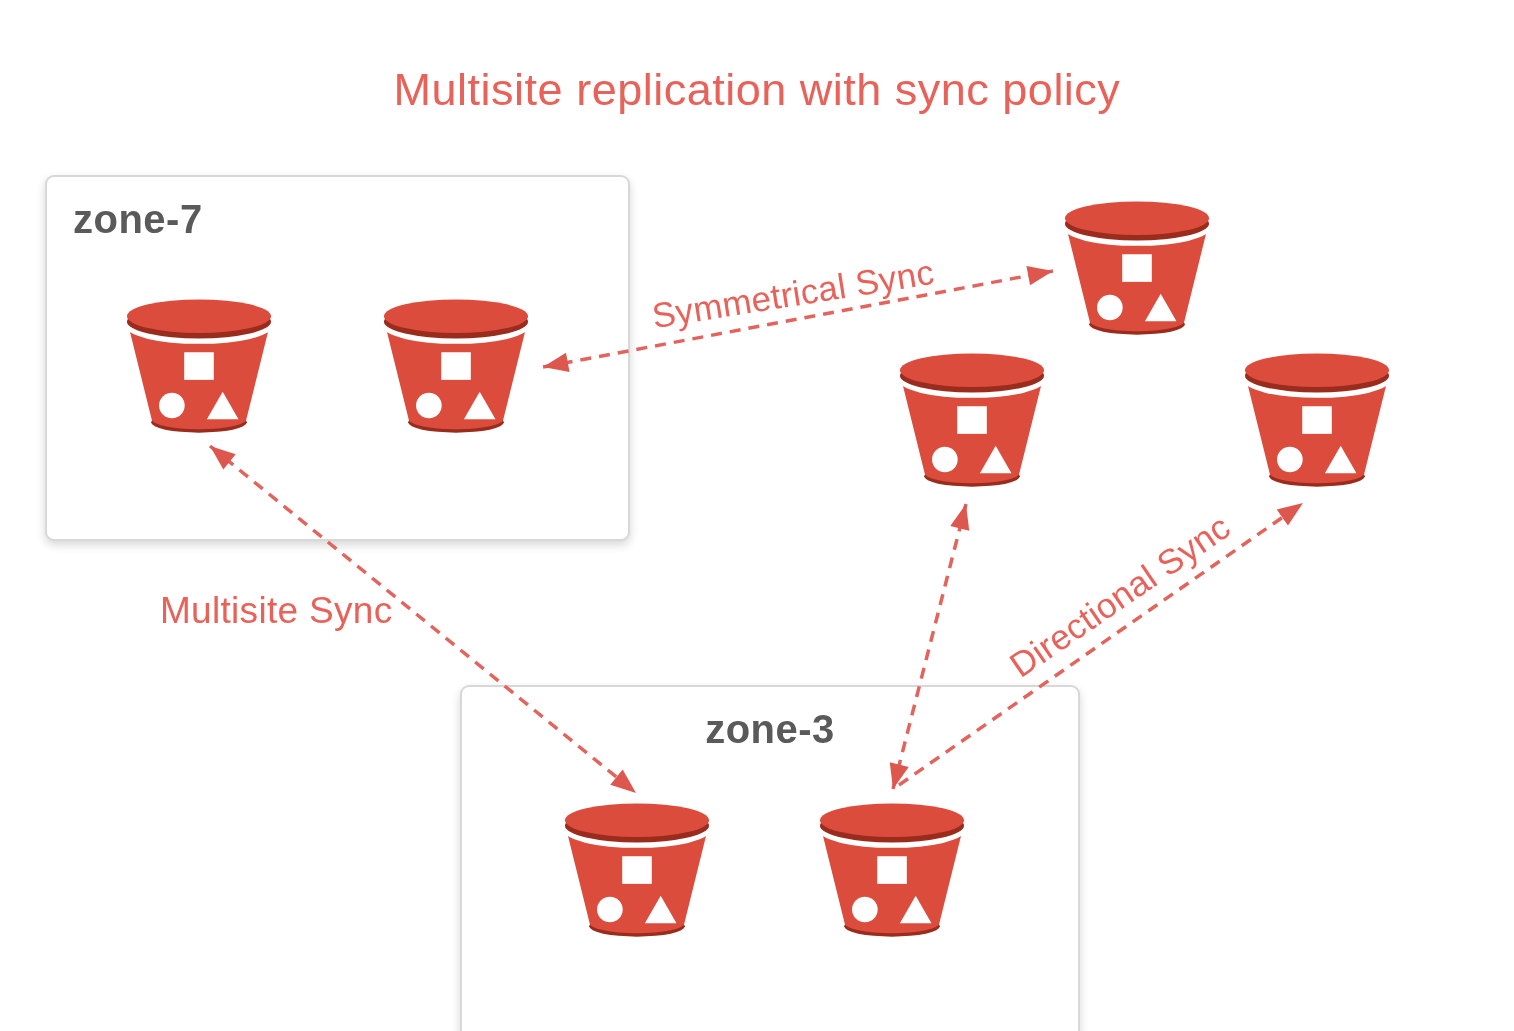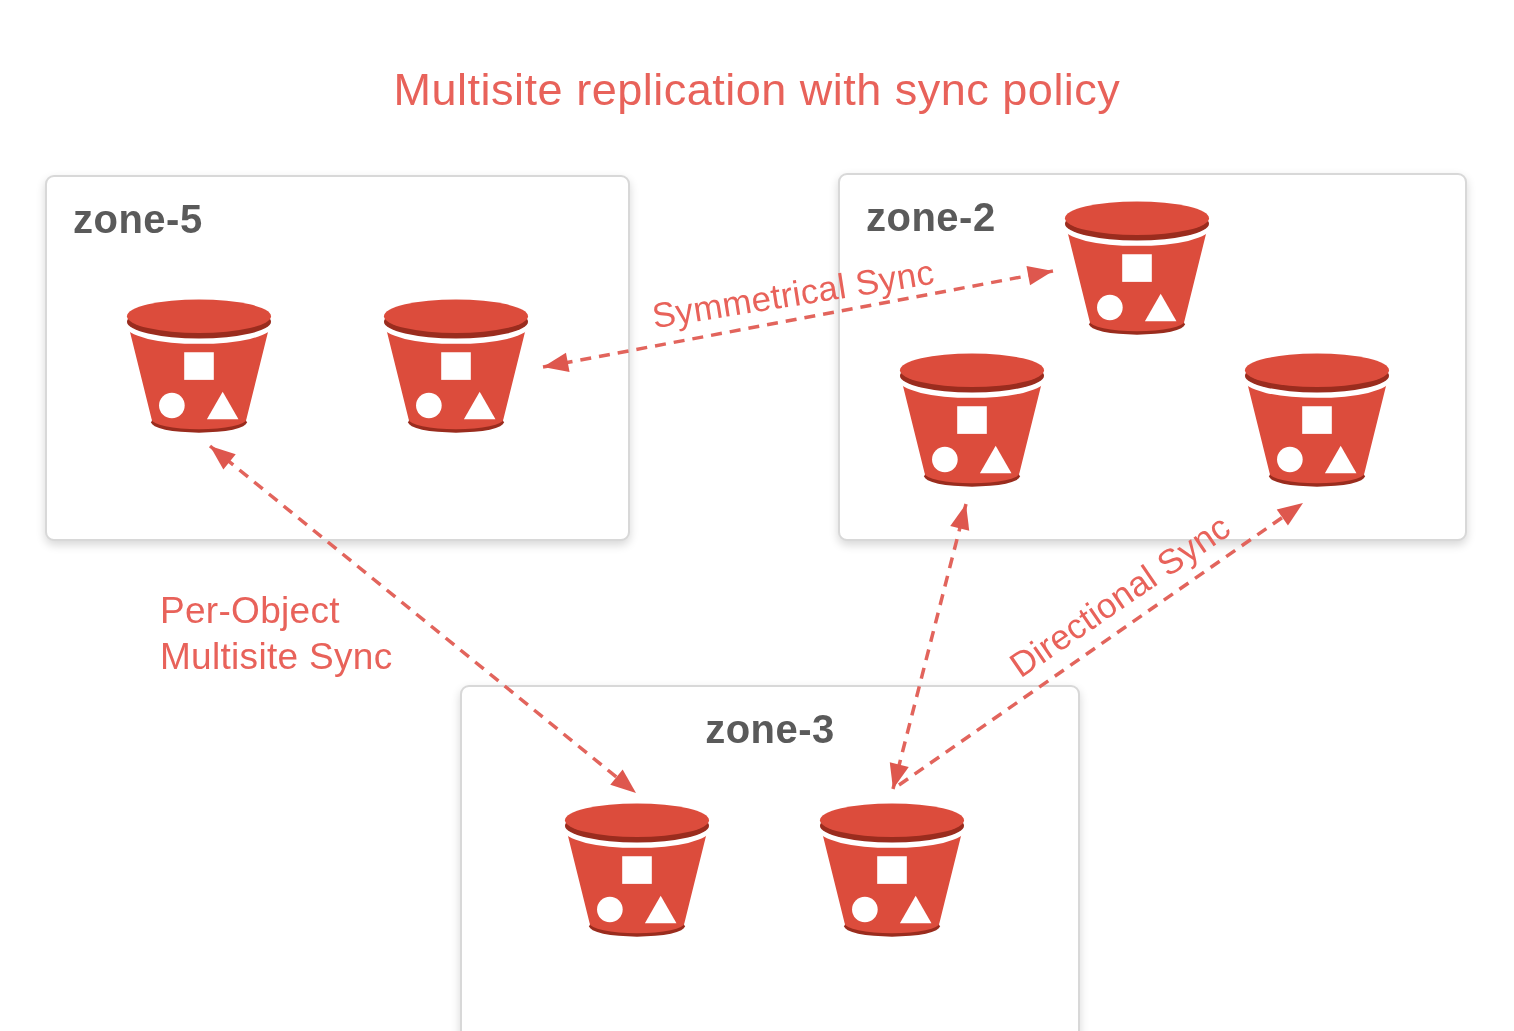--- a/index.html
+++ b/index.html
@@ -50,26 +50,23 @@
         <rect x="60" y="54" width="30" height="28" fill="#ffffff"></rect>
         <circle cx="47.5" cy="108" r="13" fill="#ffffff"></circle>
         <path d="M99,94 L115,122 L83,122 Z" fill="#ffffff"></path>
       </symbol>
     </defs>
   </svg>
 
   <div class="page-title">Multisite replication with sync policy</div>
 
   <div class="zone-panel" id="zone1">
-    <div class="zone-label">zone-5</div>
+    <div class="zone-label">zone-7</div>
   </div>
 
-  <div class="zone-panel" id="zone2">
-    <div class="zone-label">zone-2</div>
-  </div>
 
   <div class="zone-panel" id="zone3">
     <div class="zone-label">zone-3</div>
   </div>
 
   <svg class="bucket" style="left:125px;top:258px" viewBox="0 0 150 145">
       <use href="#bucket-symbol"></use>
     </svg>
   <svg class="bucket" style="left:382px;top:258px" viewBox="0 0 150 145">
       <use href="#bucket-symbol"></use>
@@ -101,18 +98,17 @@
     <g stroke="#e2645c" stroke-width="3.5" stroke-dasharray="11 8" fill="none">
       <path d="M543,327 L1053,231" marker-start="url(#ah)" marker-end="url(#ah)"></path>
       <path d="M210,406 L636,753" marker-start="url(#ah)" marker-end="url(#ah)"></path>
       <path d="M893,749 L966,464" marker-start="url(#ah)" marker-end="url(#ah)"></path>
       <path d="M899,745 L1303,463" marker-end="url(#ah)"></path>
     </g>
   </svg>
 
   <div class="sync-label" id="label-symmetrical">Symmetrical Sync</div>
   <div class="sync-label" id="label-perobject">
-    <div>Per-Object</div>
     <div>Multisite Sync</div>
   </div>
   <div class="sync-label" id="label-directional">Directional Sync</div>
 
 </div>
 
 </body></html>

